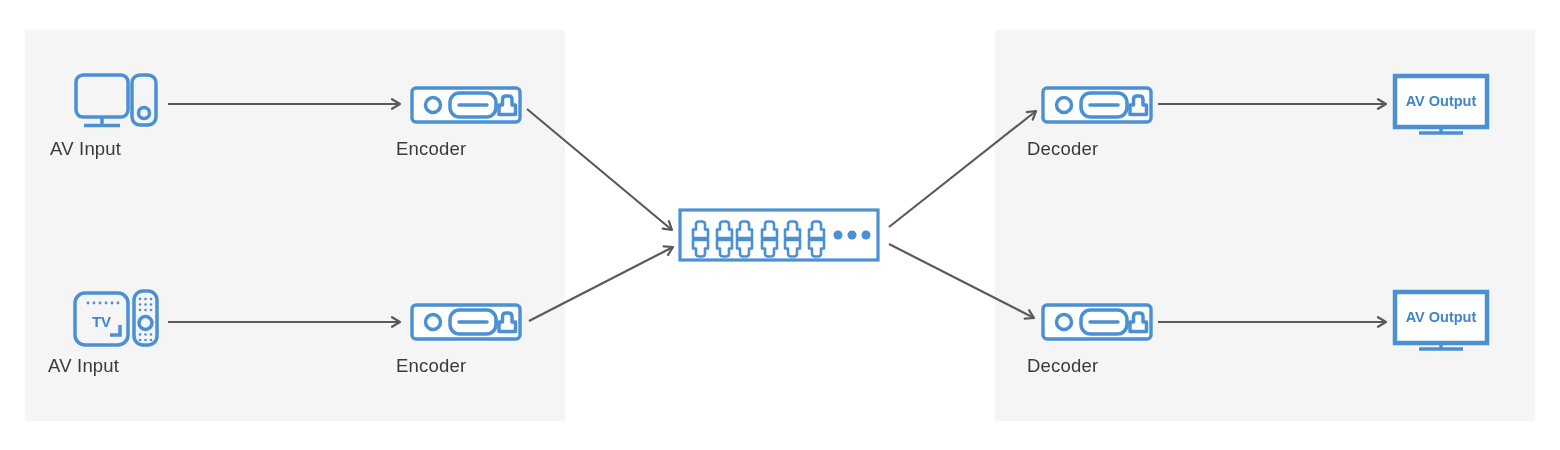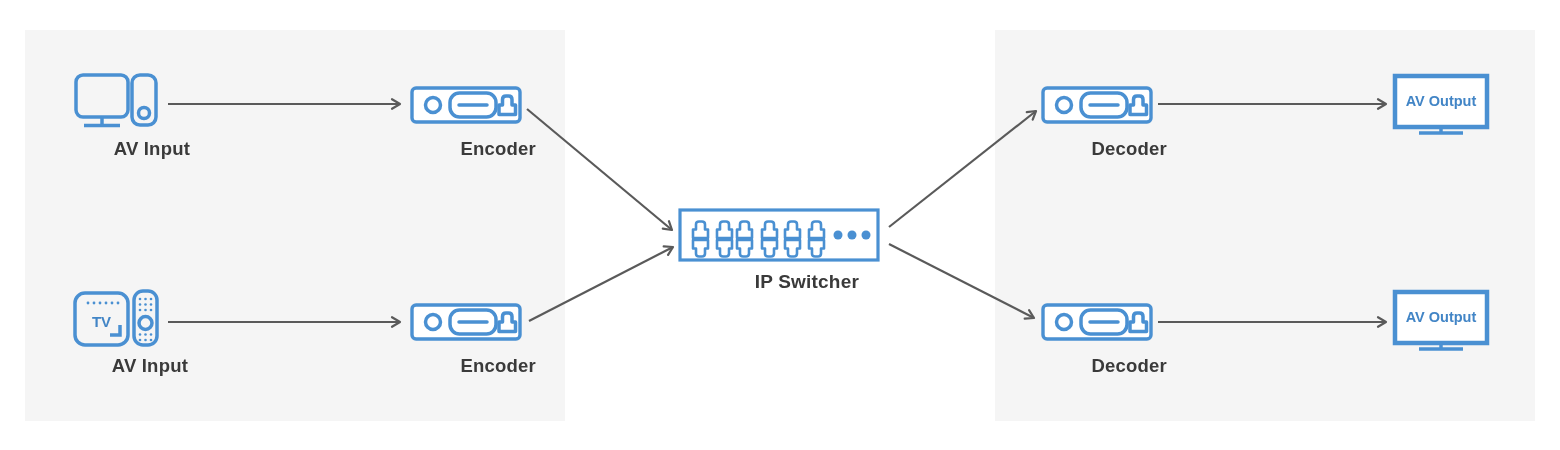--- a/index.html
+++ b/index.html
@@ -5,21 +5,21 @@
   html,body{margin:0;padding:0;background:#fff;}
   .canvas{position:relative;width:1560px;height:450px;background:#ffffff;overflow:hidden;
           font-family:"Liberation Sans", sans-serif;}
   .panel{position:absolute;top:30px;width:540px;height:391px;background:#f5f5f5;}
   .panel.left{left:25px;}
   .panel.right{left:995px;}
   .icon{position:absolute;overflow:visible;}
   .s{fill:none;stroke:#4a90d2;stroke-width:3.5px;}
   .sf{fill:#ffffff;stroke:#4a90d2;}
   .dot{fill:#4a90d2;stroke:none;}
-  .label{position:absolute;width:140px;text-align:right;font-size:18.5px;font-weight:700;
+  .label{position:absolute;width:140px;text-align:left;font-size:18.5px;font-weight:400;
          color:#3a3a3a;letter-spacing:0.2px;}
   .label.big{width:160px;font-size:19px;}
   .arrows{position:absolute;left:0;top:0;pointer-events:none;}
   .arrow-line{fill:none;stroke:#5a5a5a;stroke-width:2.2px;}
   .blue-text{fill:#4285c6;font-family:"Liberation Sans",sans-serif;font-weight:600;}
 </style>
 </head>
 <body>
 
 <div class="canvas">
@@ -153,15 +153,14 @@
     <line class="s" x1="49" y1="55" x2="49" y2="60" stroke-width="5"></line>
     <line class="s" x1="27" y1="61" x2="71" y2="61" stroke-width="4.5"></line>
   </svg>
 
   <div class="label" style="left:50px;top:138px">AV Input</div>
   <div class="label" style="left:396px;top:138px">Encoder</div>
   <div class="label" style="left:1027px;top:138px">Decoder</div>
   <div class="label" style="left:48px;top:355px">AV Input</div>
   <div class="label" style="left:396px;top:355px">Encoder</div>
   <div class="label" style="left:1027px;top:355px">Decoder</div>
-  <div class="label big" style="left:699px;top:271px">IP Switcher</div>
 
 </div>
 
 </body></html>

